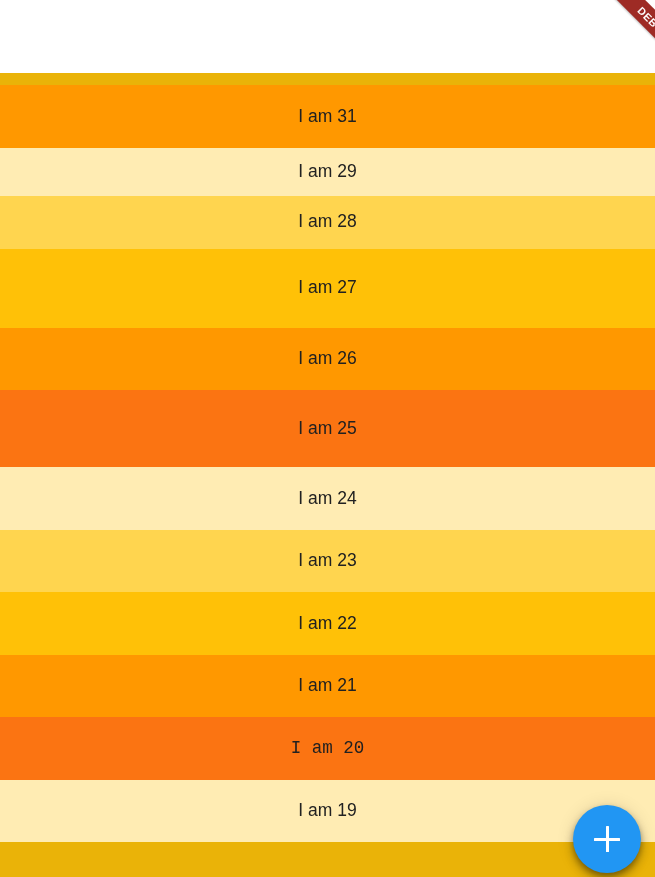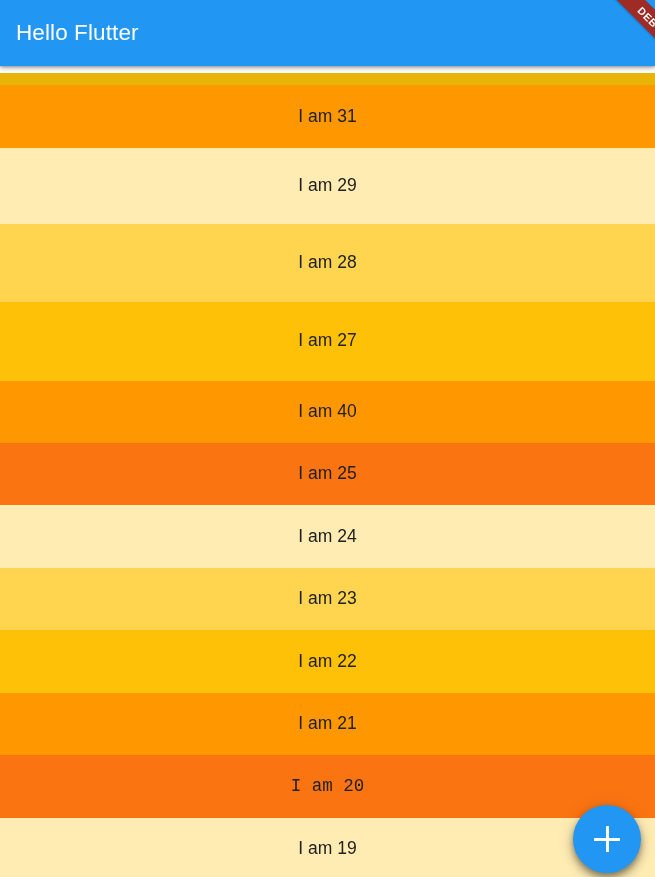--- a/index.html
+++ b/index.html
@@ -127,46 +127,43 @@
     top:50%; left:0;
     height:3px; width:26px;
     margin-top:-1.5px;
   }
 </style>
 </head>
 <body>
 
 <div id="app">
 
-  <div class="appbar">
-    <span class="appbar-title">Hello Flutter</span>
-  </div>
 
   <div class="debug-banner">
     <div class="debug-ribbon">DEBUG</div>
   </div>
 
   <div class="list-viewport">
     <div class="list-inner" id="list-inner">
         <div class="list-row" style="background: rgb(255, 152, 0); height: 62.5px;">
           <span class="list-row-label">I am 31</span>
         </div>
-        <div class="list-row" style="background: rgb(255, 236, 179); height: 76px;">
+        <div class="list-row" style="background: rgb(255, 236, 179); height: 48px;">
           <span class="list-row-label">I am 29</span>
         </div>
-        <div class="list-row" style="background: rgb(255, 213, 79); height: 78px;">
+        <div class="list-row" style="background: rgb(255, 213, 79); height: 53px;">
           <span class="list-row-label">I am 28</span>
         </div>
         <div class="list-row" style="background: rgb(255, 193, 7); height: 79px;">
           <span class="list-row-label">I am 27</span>
         </div>
         <div class="list-row" style="background: rgb(255, 152, 0); height: 62.5px;">
-          <span class="list-row-label">I am 40</span>
+          <span class="list-row-label">I am 26</span>
         </div>
-        <div class="list-row" style="background: rgb(251, 116, 18); height: 62px; align-items: center;">
+        <div class="list-row" style="background: rgb(251, 116, 18); height: 77px; align-items: center;">
           <span class="list-row-label">I am 25</span>
         </div>
         <div class="list-row" style="background: rgb(255, 236, 179); height: 62.5px; text-align: right;">
           <span class="list-row-label">I am 24</span>
         </div>
         <div class="list-row" style="background: rgb(255, 213, 79); height: 62.5px;">
           <span class="list-row-label">I am 23</span>
         </div>
         <div class="list-row" style="background: rgb(255, 193, 7); height: 62.5px; justify-content: center;">
           <span class="list-row-label">I am 22</span>

